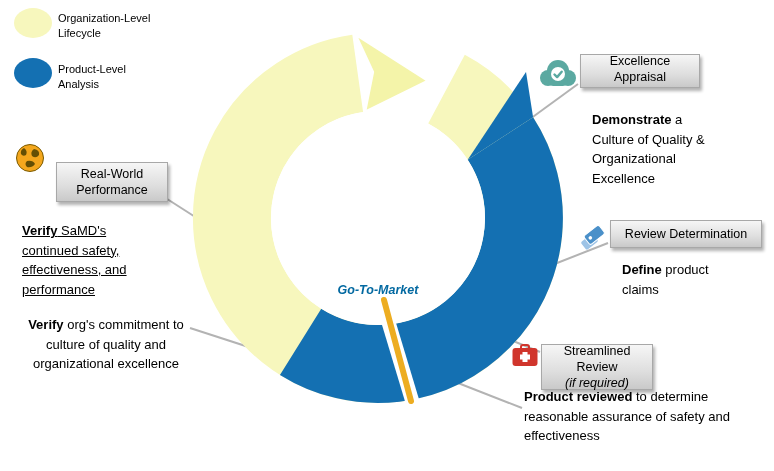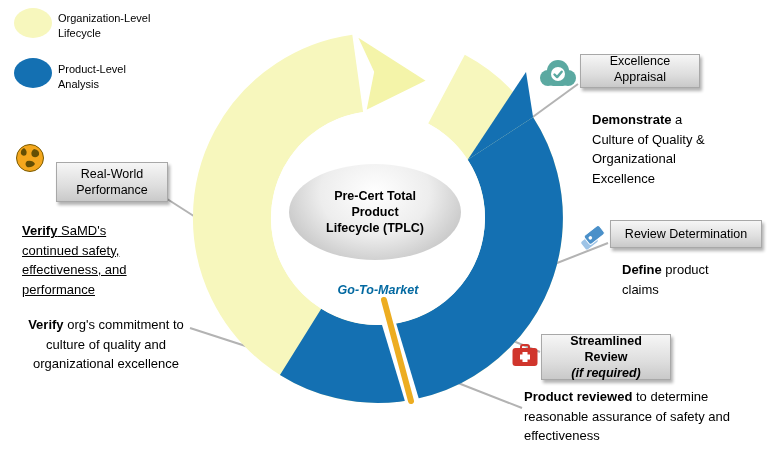--- a/index.html
+++ b/index.html
@@ -48,25 +48,20 @@
 
     <line x1="380" y1="294" x2="414" y2="407" stroke="#ffffff" stroke-width="14"></line>
     <line x1="384" y1="300" x2="411" y2="401" stroke="#EDAD21" stroke-width="6" stroke-linecap="round"></line>
   </svg>
 
   <div class="swatch" style="left:14px;top:8px;width:38px;height:30px;background:#F7F7BD;"></div>
   <div class="legend-label" style="left:58px;top:11px;">Organization-Level Lifecycle</div>
   <div class="swatch" style="left:14px;top:58px;width:38px;height:30px;background:#1470B2;"></div>
   <div class="legend-label" style="left:58px;top:62px;">Product-Level Analysis</div>
 
-  <div class="center-ellipse">
-    <span>Pre-Cert Total</span>
-    <span>Product</span>
-    <span>Lifecycle (TPLC)</span>
-  </div>
   <div class="gtm">Go-To-Market</div>
 
   <div class="icon" style="left:536px;top:58px;">
     <svg width="42" height="30" viewBox="0 0 42 30">
       <g fill="#5BA9A1">
         <circle cx="12" cy="20" r="8"></circle>
           <circle cx="22" cy="13" r="11"></circle>
           <circle cx="32" cy="20" r="8"></circle>
         <rect x="12" y="18" width="20" height="10" rx="5"></rect>
       </g>
@@ -98,21 +93,21 @@
   </div>
 
   <div class="icon" style="left:511px;top:344px;">
     <svg width="28" height="24" viewBox="0 0 28 24">
       <rect x="10" y="1" width="8" height="6" rx="2" fill="none" stroke="#D0352C" stroke-width="2"></rect>
       <rect x="1.5" y="4" width="25" height="18" rx="3" fill="#D0352C"></rect>
       <rect x="11.5" y="8" width="5" height="10" fill="#ffffff"></rect>
       <rect x="9" y="10.5" width="10" height="5" fill="#ffffff"></rect>
     </svg>
   </div>
-  <div class="gbox" style="left:541px;top:334px;width:130px;height:46px;font-weight:bold;">
+  <div class="gbox" style="left:541px;top:344px;width:112px;height:46px;">
     <span>Streamlined Review</span>
     <i>(if required)</i>
   </div>
   <div class="desc" style="left:524px;top:387px;width:208px;">
     <b>Product reviewed</b><span> to determine reasonable assurance of safety and effectiveness</span>
   </div>
 
   <div class="icon" style="left:14px;top:142px;">
     <svg width="32" height="32" viewBox="0 0 32 32">
       <circle cx="16" cy="16" r="13.5" fill="#F4A71D" stroke="#7a5a00" stroke-width="1"></circle>

